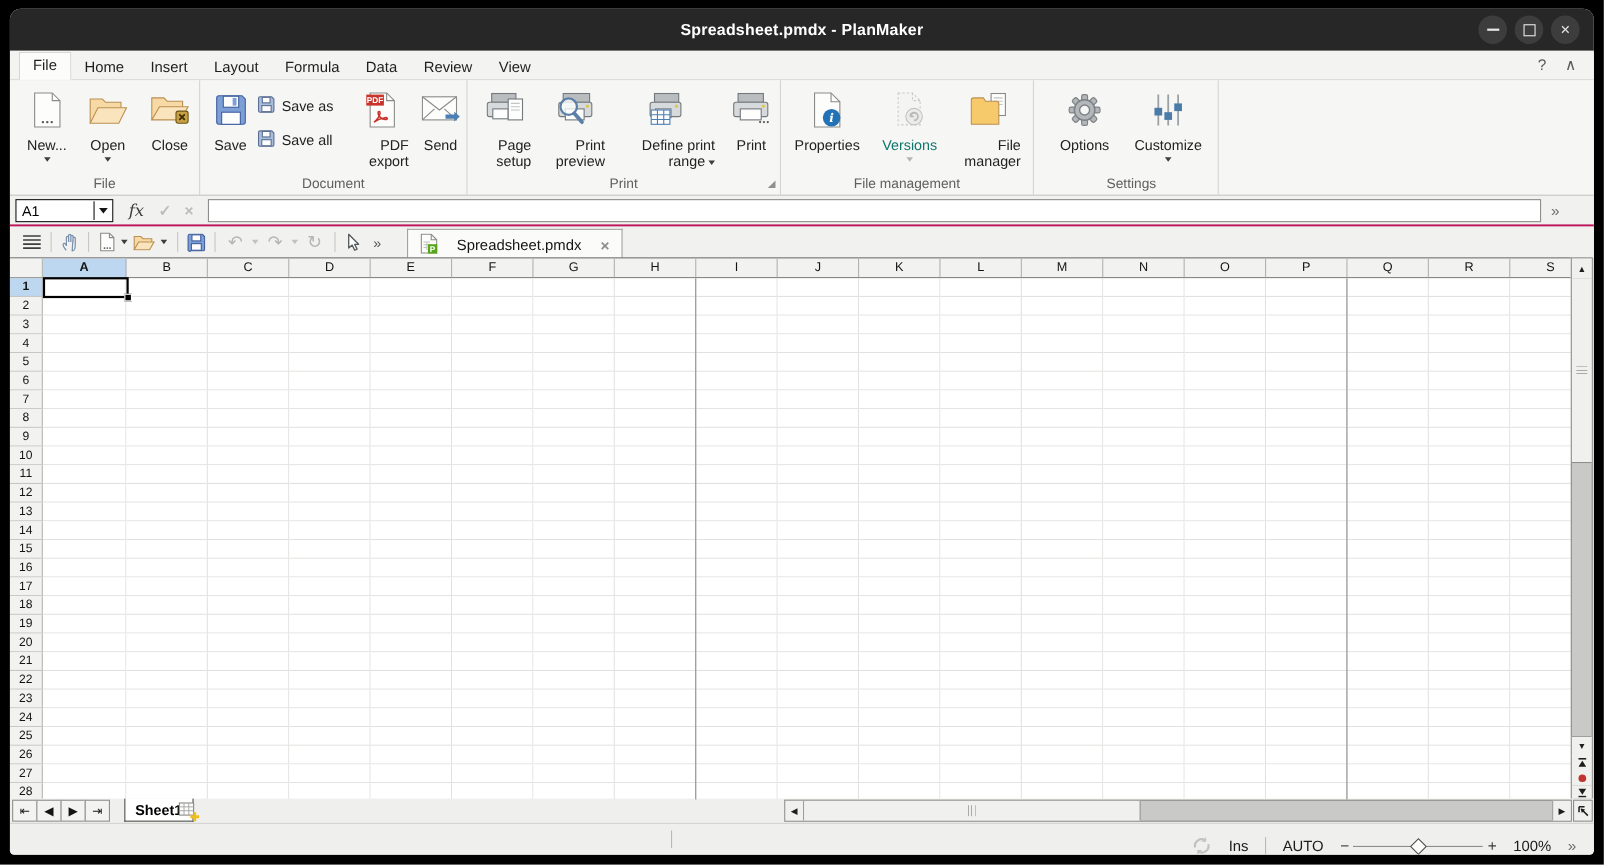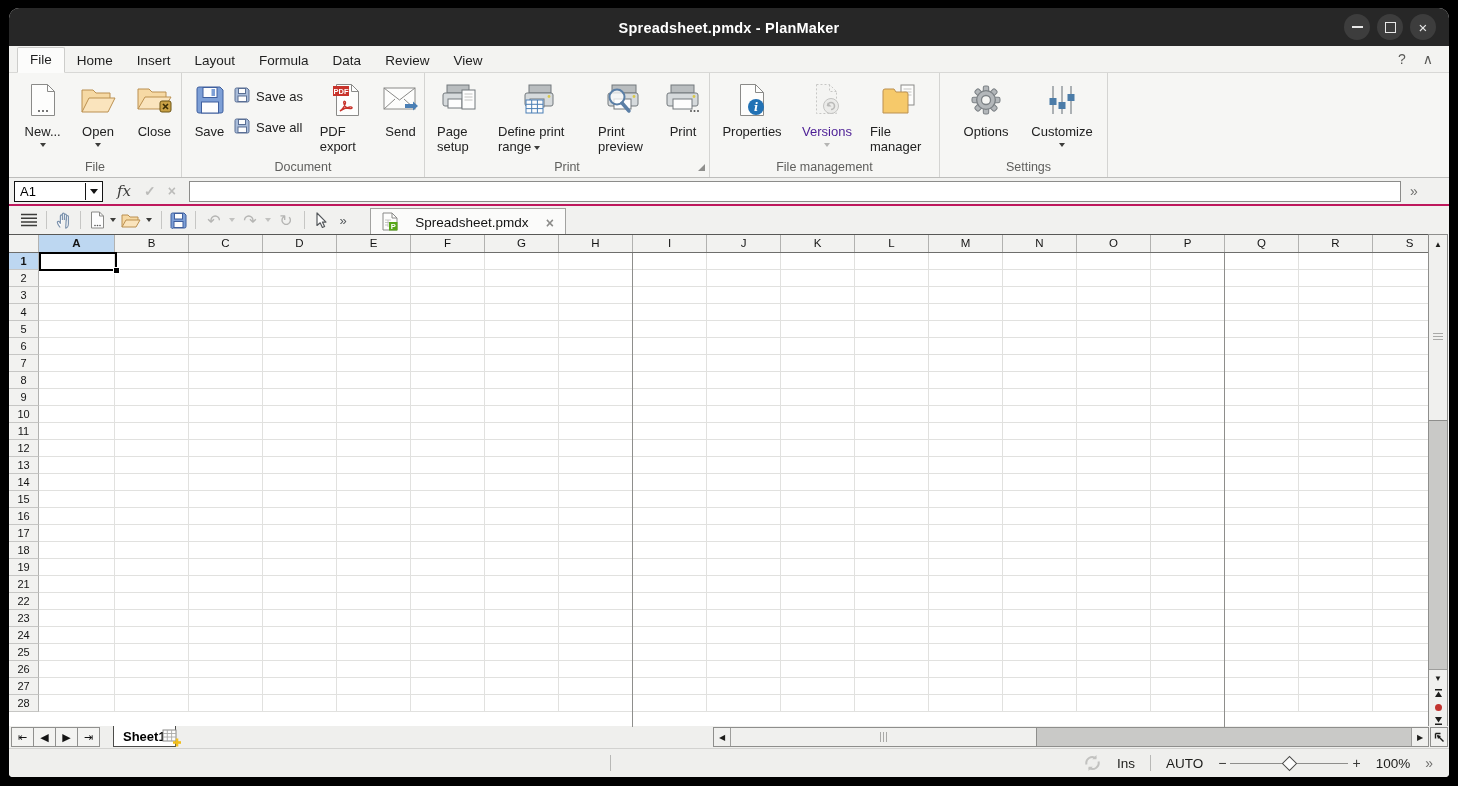--- a/index.html
+++ b/index.html
@@ -19,27 +19,27 @@
   .mtab{padding:4px 12px 5px;font-size:13.5px;color:#1f1f1f;position:relative;top:1px}
   .mtab.active{background:#fcfcfb;border:1px solid #cdcdcb;border-bottom:1px solid #fcfcfb;border-radius:2px 2px 0 0}
   .tabrow-right{position:absolute;right:16px;top:5px;display:flex;gap:17px;color:#5a5a58;font-size:14px}
 
   
   .ribbon{position:absolute;top:65px;left:0;width:100%;height:105px;background:#f6f6f4;border-bottom:1px solid #bdbdbb;box-sizing:border-box}
   .rgroup{position:absolute;top:0;height:104px;border-right:1px solid #d4d4d2;box-sizing:border-box;display:flex;align-items:flex-start;padding-top:7px}
   .rgrouplabel{position:absolute;bottom:3px;left:0;right:0;text-align:center;font-size:12.5px;color:#60605e}
   .rbtn{display:flex;flex-direction:column;align-items:center;background:none;border:0;padding:0;margin:0;font-family:inherit;font-size:13px;color:#222;cursor:default}
   .ricon{height:40px;display:flex;align-items:center;justify-content:center}
-  .rlabel{line-height:15px;text-align:left;margin-top:4px;white-space:normal}
+  .rlabel{line-height:15px;text-align:right;margin-top:4px;white-space:normal}
   .caret{width:0;height:0;border-left:3.5px solid transparent;border-right:3.5px solid transparent;border-top:4px solid #3d3d3b;margin-top:4px}
   .caret.inline{display:inline-block;margin-left:3px;margin-bottom:1px;vertical-align:baseline}
   .caret.dis{border-top-color:#b5b5b3}
   .rsmallcol{display:flex;flex-direction:column;gap:12px;padding-top:7px}
   .rsmall{display:flex;align-items:center;gap:6px;background:none;border:0;padding:0;font-family:inherit;font-size:13px;color:#222;cursor:default}
-  .rbtn.disabled,.rbtn.disabled .rlabel{color:#4c1d95}
+  .rbtn.disabled,.rbtn.disabled .rlabel{color:#0f766e}
   .launcher{position:absolute;right:4px;bottom:6px;width:0;height:0;border-left:7px solid transparent;border-bottom:7px solid #8f8f8d}
 
   
   .formularow{position:absolute;top:170px;left:0;width:100%;height:28px;background:#f1f1ef;border-bottom:2px solid #be185d;box-sizing:border-box;display:flex;align-items:center;padding-left:5px}
   .namebox{width:89px;height:21px;background:#fff;border:1px solid #141414;box-sizing:border-box;display:flex;align-items:center;padding-left:5px;font-size:13px;position:relative}
   .nb-drop{position:absolute;right:1px;top:1px;bottom:1px;width:15px;border-left:1px solid #141414;display:flex;align-items:center;justify-content:center;background:#fff}
   .tri-down{width:0;height:0;border-left:4px solid transparent;border-right:4px solid transparent;border-top:5px solid #141414}
   .fx{font-family:"DejaVu Serif",serif;font-style:italic;font-size:15px;color:#3c3c3a;margin-left:14px}
   .fb-ok,.fb-x{color:#bcbcba;font-size:14px;font-weight:bold}
   .fb-ok{margin-left:13px}
@@ -97,21 +97,21 @@
   .hsbtn{position:absolute;top:0;bottom:0;width:16px;background:#f0f0ee;display:flex;align-items:center;justify-content:center;font-size:8px;color:#1d1d1b}
   .hs-left{left:0;border-right:1px solid #9e9e9c}
   .hs-right{right:0;border-left:1px solid #9e9e9c}
   .hs-thumb{position:absolute;left:17px;top:0;bottom:0;width:305px;background:#f0f0ee;border-right:1px solid #8e8e8c;display:flex;align-items:center;justify-content:center}
   .grip-h{width:7px;height:10px;background:repeating-linear-gradient(to right,#a9a9a7 0,#a9a9a7 1px,transparent 1px,transparent 3px)}
   .cornerbtn{position:absolute;left:1421px;top:1px;width:18px;height:20px;box-sizing:border-box;border:1px solid #8e8e8c;background:#f0f0ee;display:flex;align-items:center;justify-content:center}
 
   
   .statusbar{position:absolute;top:740px;left:0;width:100%;height:29px;background:#efefed;border-top:1px solid #d2d2d0;box-sizing:border-box;font-size:13.5px;color:#1c1c1a}
   .sb-sep{position:absolute;width:1px;height:16px;background:#b8b8b6;top:6px}
-  .sb-right{position:absolute;right:16px;top:0;height:100%;display:flex;align-items:center;gap:15px}
+  .sb-right{position:absolute;right:16px;top:0;height:100%;display:flex;align-items:flex-end;gap:15px}
   .sb-item{display:flex;align-items:center}
   .sb-sep2{width:1px;height:16px;background:#b8b8b6}
   .ztrack{width:118px;height:1px;background:#8e8e8c;position:relative;margin:0 4px}
   .zthumb{position:absolute;left:50%;top:-5px;margin-left:-5px;width:9px;height:9px;background:#fdfdfd;border:1px solid #4c4c4a;transform:rotate(45deg)}
   .zminus,.zplus{font-size:14px;color:#3a3a38}
   .sb-chev{color:#6f6f6d;font-size:14px}
 </style>
 </head>
 <body>
 
@@ -255,45 +255,45 @@
               <rect x="5" y="1" width="22" height="8" fill="#b9bdbf" stroke="#73797c"></rect>
               <rect x="1" y="9" width="28" height="13" rx="2" fill="#d6dadc" stroke="#73797c"></rect>
               <circle cx="25" cy="12.5" r="1.4" fill="#d9c84a"></circle>
               <rect x="6" y="15" width="14" height="9" fill="#fdfdfd" stroke="#73797c"></rect>
               <rect x="20" y="6" width="13" height="19" fill="#fdfdfd" stroke="#73797c"></rect>
               <path d="M22.5 10h8M22.5 13h8M22.5 16h8" stroke="#c4c4c2"></path>
             </svg>
         </span>
         <span class="rlabel" style="width:46px">Page setup</span>
       </button>
+      <button class="rbtn" style="width:62px">
+        <span class="ricon">
+          <svg width="36" height="32" viewBox="0 0 36 32">
+              <rect x="6" y="1" width="24" height="8" fill="#b9bdbf" stroke="#73797c"></rect>
+              <rect x="2" y="9" width="30" height="13" rx="2" fill="#d6dadc" stroke="#73797c"></rect>
+              <circle cx="28" cy="12.5" r="1.4" fill="#d9c84a"></circle>
+              <rect x="8" y="15" width="17" height="10" fill="#fdfdfd" stroke="#73797c"></rect>
+              <circle cx="11" cy="13" r="7.5" fill="rgba(255,255,255,0.75)" stroke="#5b7fa6" stroke-width="2"></circle>
+              <path d="M16 19l7 8" stroke="#5b7fa6" stroke-width="3.5" stroke-linecap="round"></path>
+            </svg>
+        </span>
+        <span class="rlabel" style="width:52px">Print preview</span>
+      </button>
       <button class="rbtn" style="width:96px">
         <span class="ricon">
           <svg width="36" height="32" viewBox="0 0 36 32">
               <rect x="6" y="1" width="22" height="8" fill="#b9bdbf" stroke="#73797c"></rect>
               <rect x="2" y="9" width="28" height="13" rx="2" fill="#d6dadc" stroke="#73797c"></rect>
               <circle cx="26" cy="12.5" r="1.4" fill="#d9c84a"></circle>
               <rect x="7" y="15" width="14" height="8" fill="#fdfdfd" stroke="#73797c"></rect>
               <rect x="3" y="16" width="17" height="13" fill="#fdfdfd" stroke="#4a7fb5"></rect>
               <path d="M3 20.3h17M3 24.6h17M8.7 16v13M14.4 16v13" stroke="#4a7fb5"></path>
             </svg>
         </span>
         <span class="rlabel" style="width:86px"><span>Define print range</span><span class="caret inline"></span></span>
-      </button>
-      <button class="rbtn" style="width:62px">
-        <span class="ricon">
-          <svg width="36" height="32" viewBox="0 0 36 32">
-              <rect x="6" y="1" width="24" height="8" fill="#b9bdbf" stroke="#73797c"></rect>
-              <rect x="2" y="9" width="30" height="13" rx="2" fill="#d6dadc" stroke="#73797c"></rect>
-              <circle cx="28" cy="12.5" r="1.4" fill="#d9c84a"></circle>
-              <rect x="8" y="15" width="17" height="10" fill="#fdfdfd" stroke="#73797c"></rect>
-              <circle cx="11" cy="13" r="7.5" fill="rgba(255,255,255,0.75)" stroke="#5b7fa6" stroke-width="2"></circle>
-              <path d="M16 19l7 8" stroke="#5b7fa6" stroke-width="3.5" stroke-linecap="round"></path>
-            </svg>
-        </span>
-        <span class="rlabel" style="width:52px">Print preview</span>
       </button>
       <button class="rbtn" style="width:48px">
         <span class="ricon">
           <svg width="34" height="32" viewBox="0 0 34 32">
               <rect x="5" y="1" width="23" height="8" fill="#b9bdbf" stroke="#73797c"></rect>
               <rect x="1" y="9" width="31" height="13" rx="2" fill="#d6dadc" stroke="#73797c"></rect>
               <circle cx="28" cy="12.5" r="1.4" fill="#d9c84a"></circle>
               <rect x="7" y="15" width="19" height="10" fill="#fdfdfd" stroke="#73797c"></rect>
               <circle cx="25" cy="27" r="1" fill="#555"></circle>
               <circle cx="28.5" cy="27" r="1" fill="#555"></circle>
@@ -904,20 +904,42 @@
           <div class="cell"></div>
           <div class="cell"></div>
           <div class="cell"></div>
           <div class="cell"></div>
           <div class="cell"></div>
           <div class="cell"></div>
           <div class="cell"></div>
           <div class="cell"></div>
         </div>
         <div class="grow">
+          <div class="rowh">20</div>
+          <div class="cell first"></div>
+          <div class="cell"></div>
+          <div class="cell"></div>
+          <div class="cell"></div>
+          <div class="cell"></div>
+          <div class="cell"></div>
+          <div class="cell"></div>
+          <div class="cell"></div>
+          <div class="cell"></div>
+          <div class="cell"></div>
+          <div class="cell"></div>
+          <div class="cell"></div>
+          <div class="cell"></div>
+          <div class="cell"></div>
+          <div class="cell"></div>
+          <div class="cell"></div>
+          <div class="cell"></div>
+          <div class="cell"></div>
+          <div class="cell"></div>
+        </div>
+        <div class="grow">
           <div class="rowh">21</div>
           <div class="cell first"></div>
           <div class="cell"></div>
           <div class="cell"></div>
           <div class="cell"></div>
           <div class="cell"></div>
           <div class="cell"></div>
           <div class="cell"></div>
           <div class="cell"></div>
           <div class="cell"></div>

